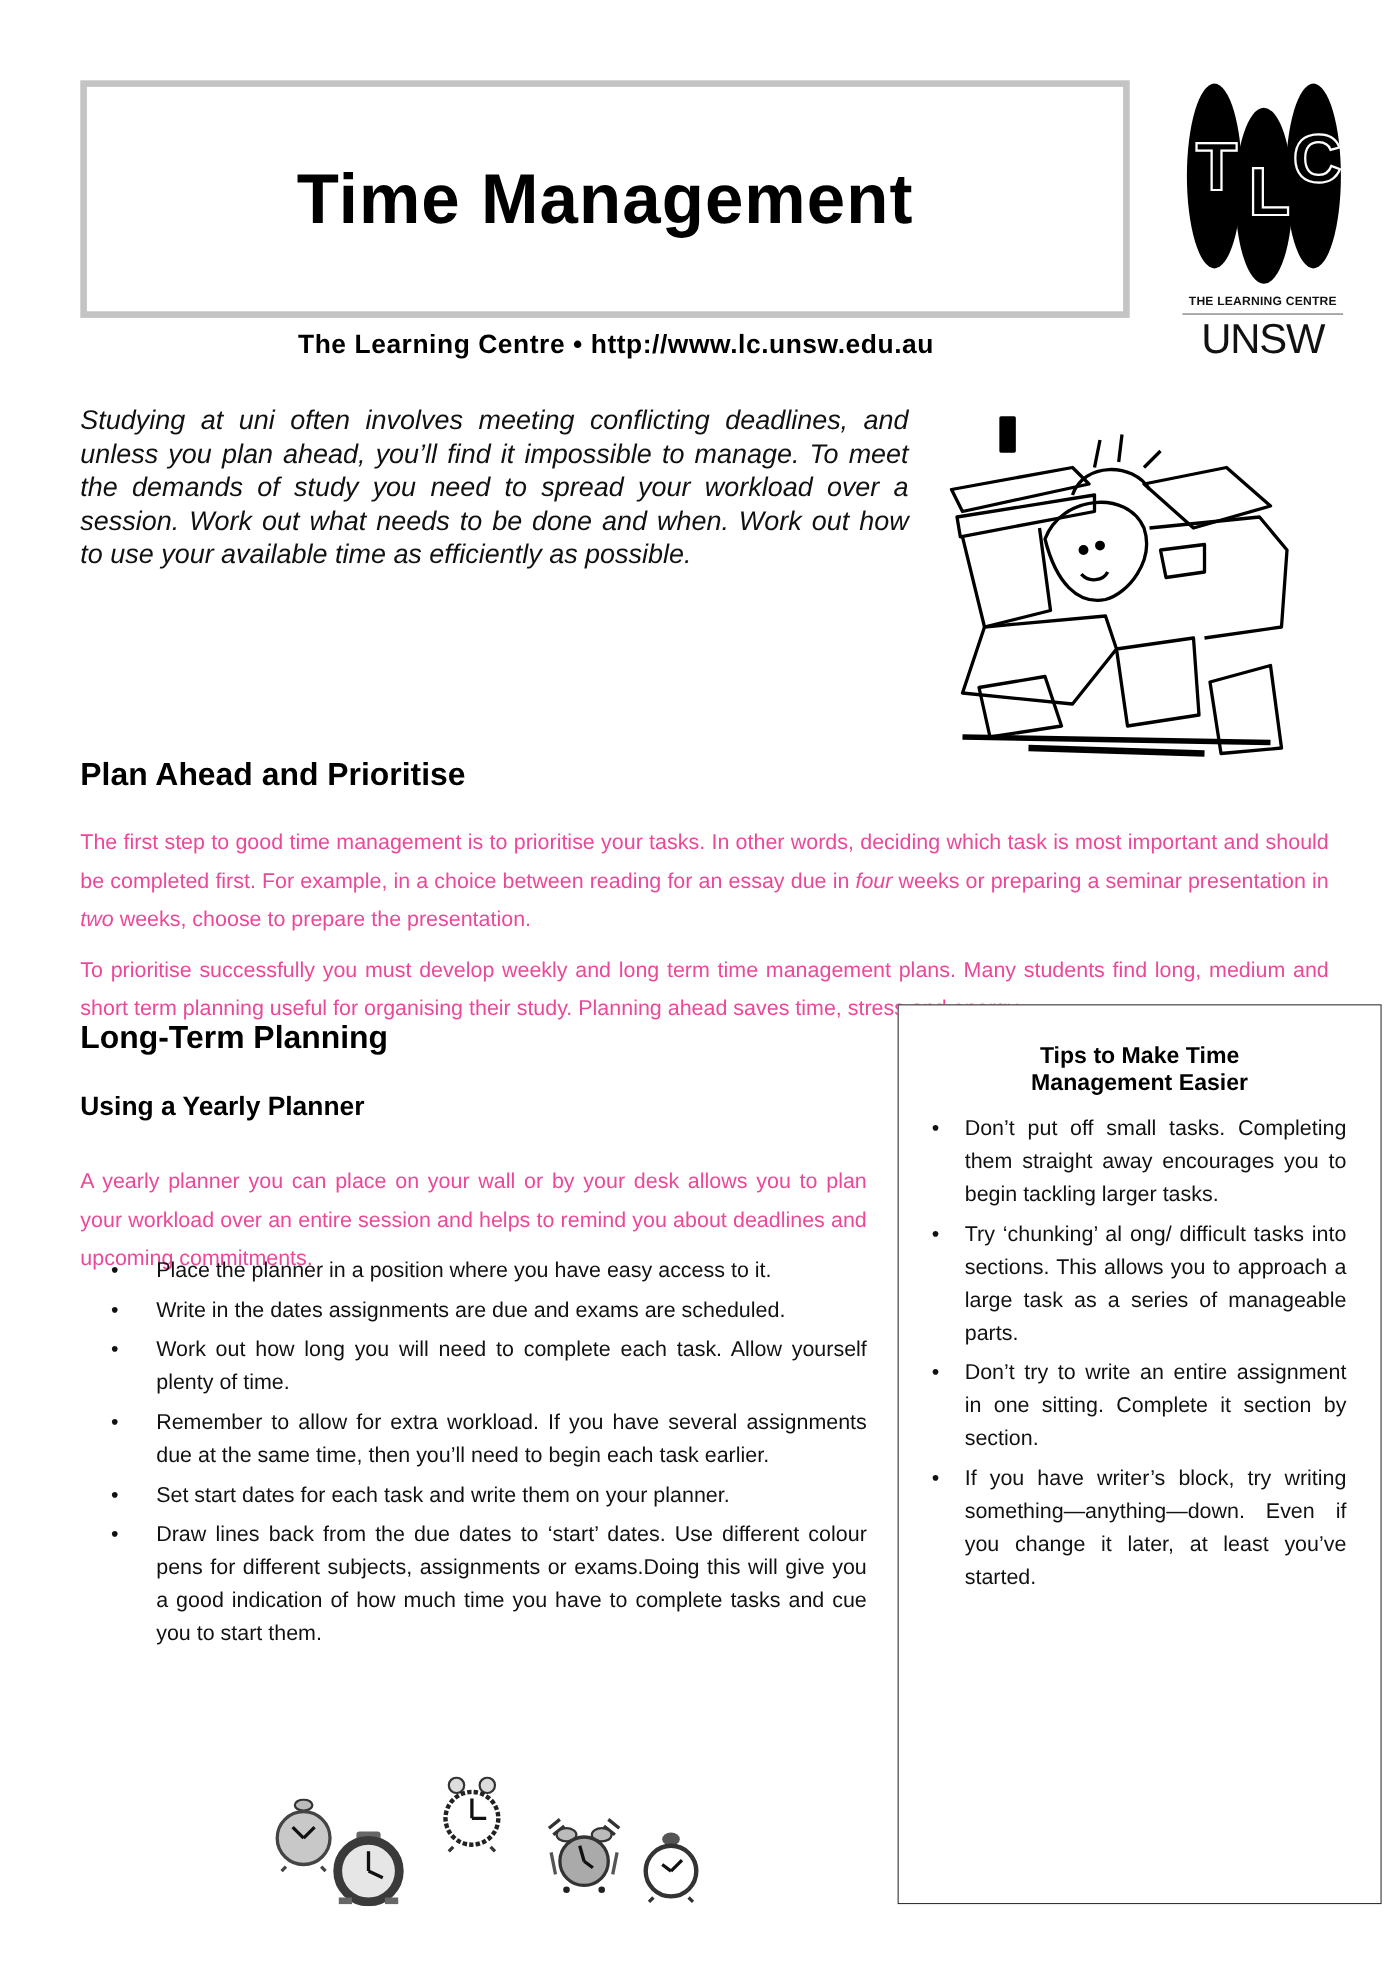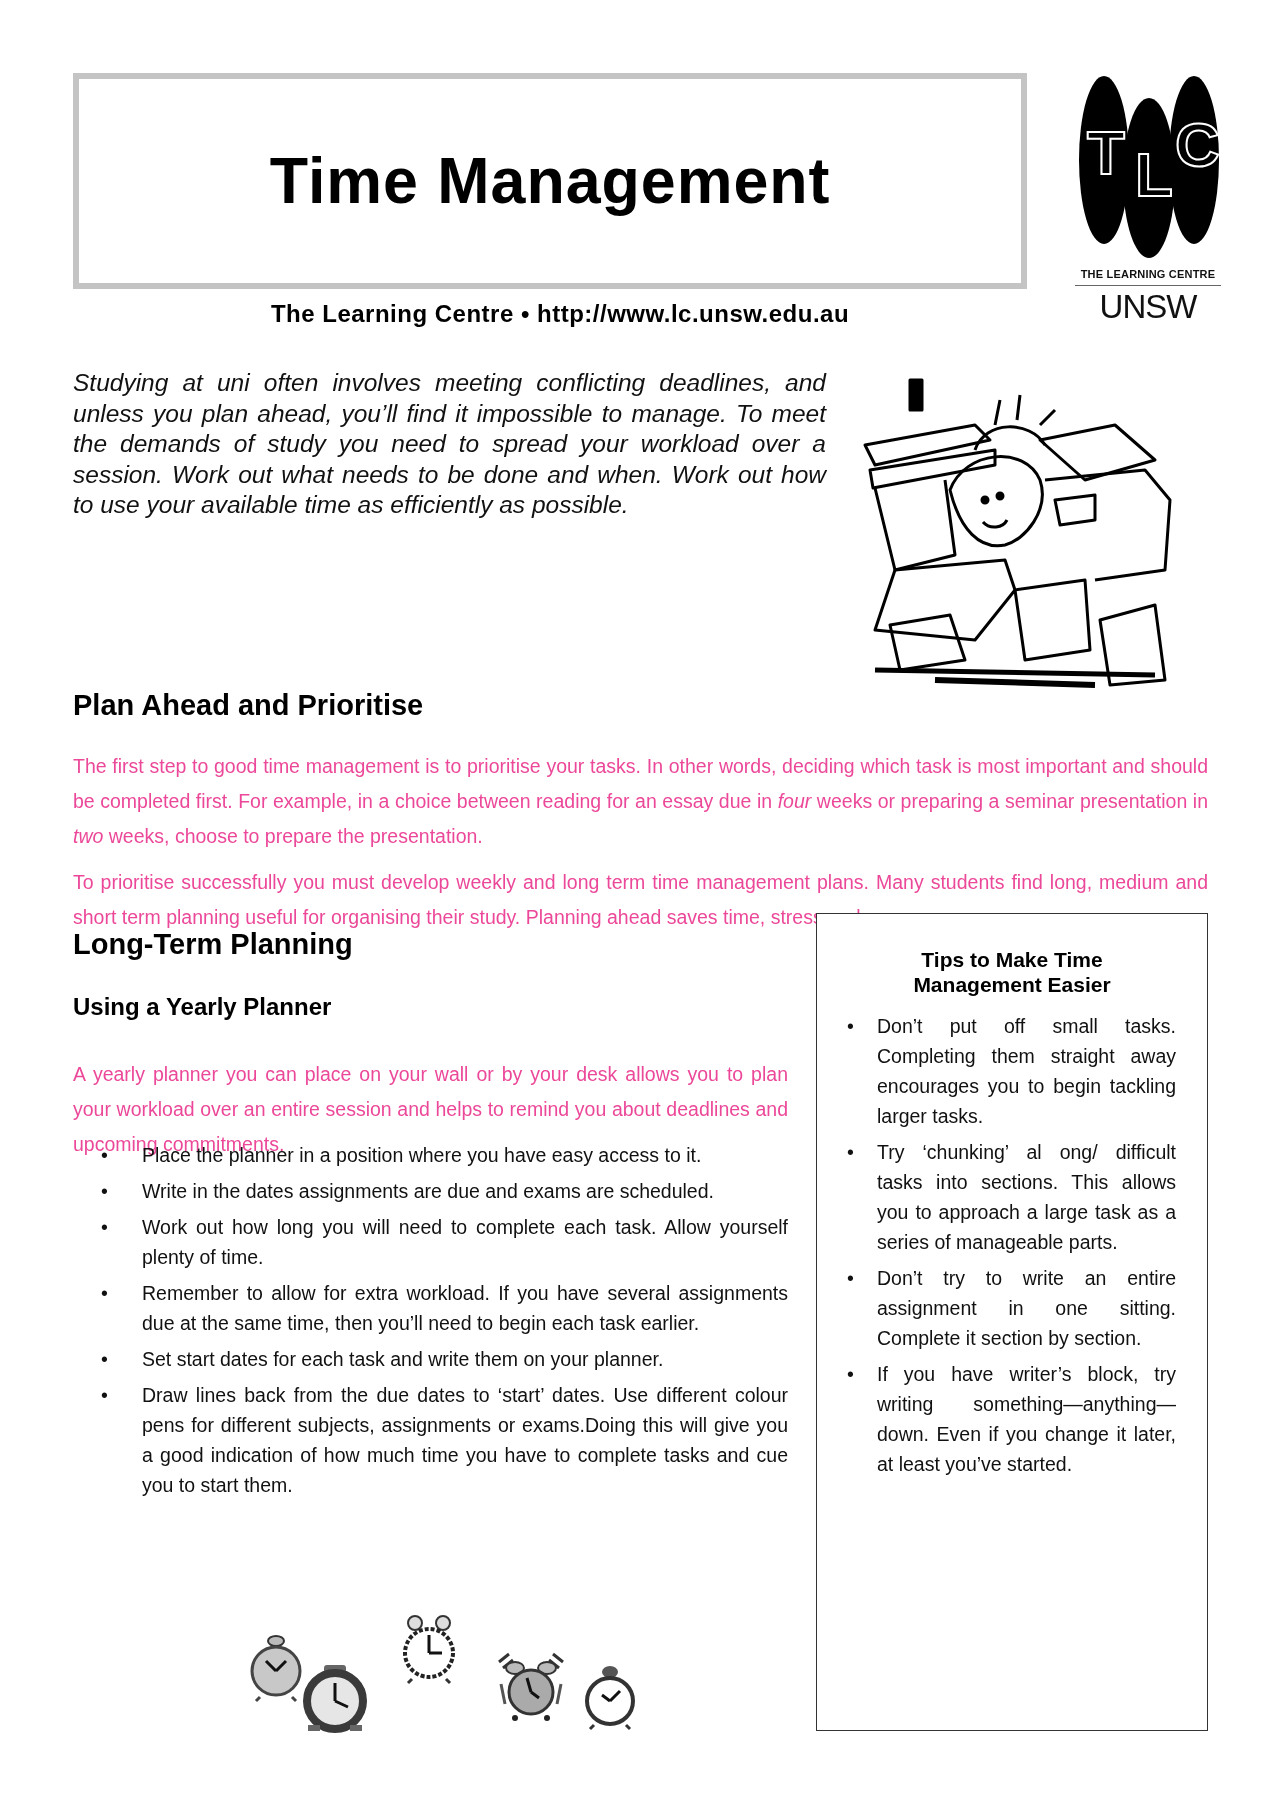--- a/index.html
+++ b/index.html
@@ -32,21 +32,21 @@
       -webkit-text-stroke: 2px #fff; line-height: 1;
     }
     .logo .l1 { left: 12px; top: 52px; }
     .logo .l2 { left: 60px; top: 74px; }
     .logo .l3 { left: 100px; top: 44px; }
     .logo .lc-name {
       font-weight: 700; font-size: 11px; text-align: center; letter-spacing: 0.2px;
       margin-top: 8px; padding-bottom: 5px; border-bottom: 1px solid #666; width: 146px;
     }
     .logo .unsw {
-      font-size: 33px; text-align: center; width: 146px; line-height: 1; margin-top: 4px;
+      font-size: 38px; text-align: center; width: 146px; line-height: 1; margin-top: 4px;
       letter-spacing: -1px; color: #111;
     }
 
     .intro {
       position: absolute; left: 73px; top: 368px; width: 753px;
       font-style: italic; font-size: 24.5px; line-height: 30.5px; text-align: justify;
       color: #111;
     }
     .intro p + p { margin-top: 11px; }
 
@@ -61,21 +61,21 @@
     .body-text {
       position: absolute; font-size: 19.5px; line-height: 35px; text-align: justify; color: #ec4899; margin-top: 20px;
     }
     .body-text p + p { margin-top: 11px; }
 
     .bullets { position: absolute; left: 73px; top: 1140px; width: 715px; font-size: 19.5px; line-height: 30px; color: #111; }
     .bullets li { list-style: none; position: relative; padding-left: 69px; text-align: justify; margin-bottom: 6px; }
     .bullets li .dot { position: absolute; left: 28px; top: 0; }
 
     .tips-box {
-      position: absolute; left: 816px; top: 913px; width: 392px; height: 818px;
+      position: absolute; left: 816px; top: 913px; width: 440px; height: 818px;
       border: 1.5px solid #333; background: #fff;
     }
     .tips-box h4 {
       font-weight: 700; font-size: 21px; text-align: center; line-height: 25px;
       margin-top: 33px; color: #000;
     }
     .tips-list { margin: 14px 0 0 0; padding: 0 31px 0 30px; font-size: 19.5px; line-height: 30px; color: #111; }
     .tips-list li { list-style: none; position: relative; padding-left: 30px; text-align: justify; margin-bottom: 6px; }
     .tips-list li .dot { position: absolute; left: 0; top: 0; }
     .tips-closing { padding: 0 31px 0 30px; font-size: 19.5px; line-height: 30px; text-align: justify; color: #111; margin-top: 2px; }

